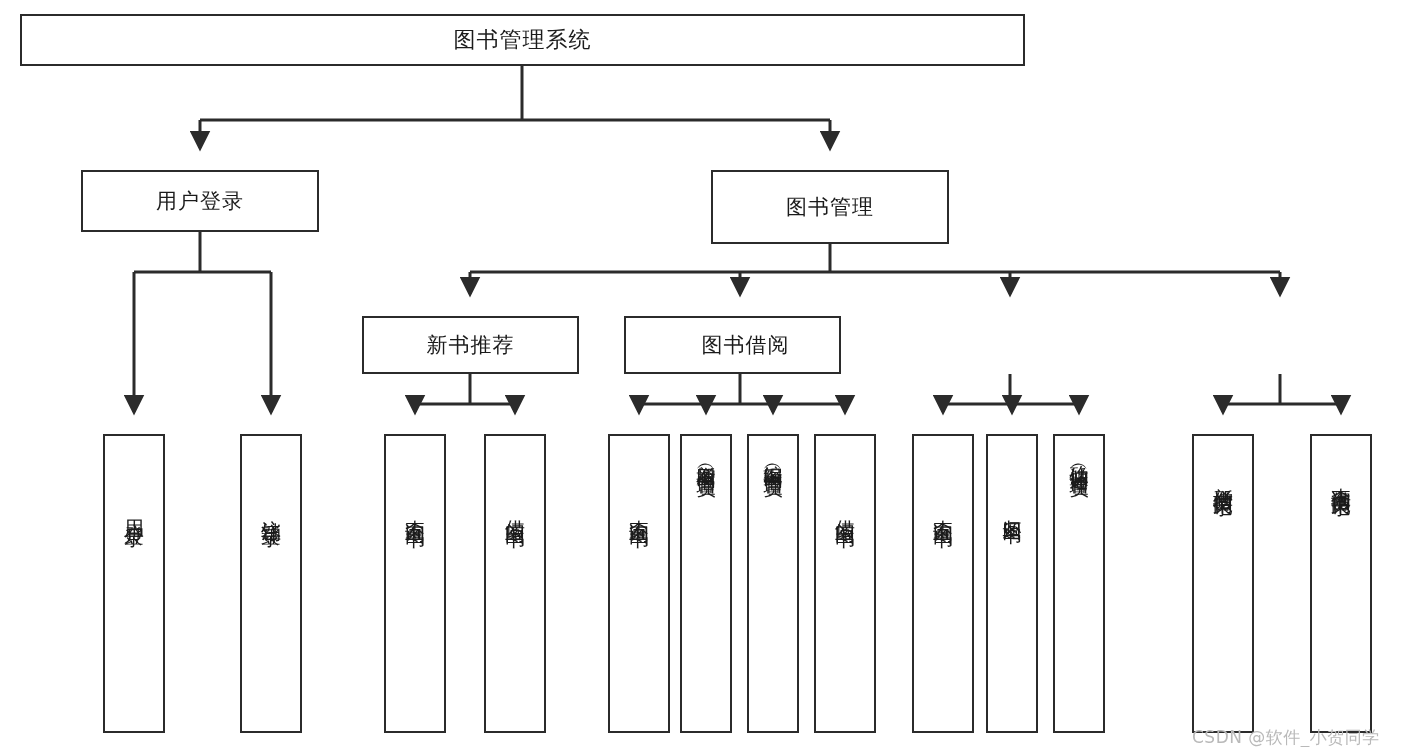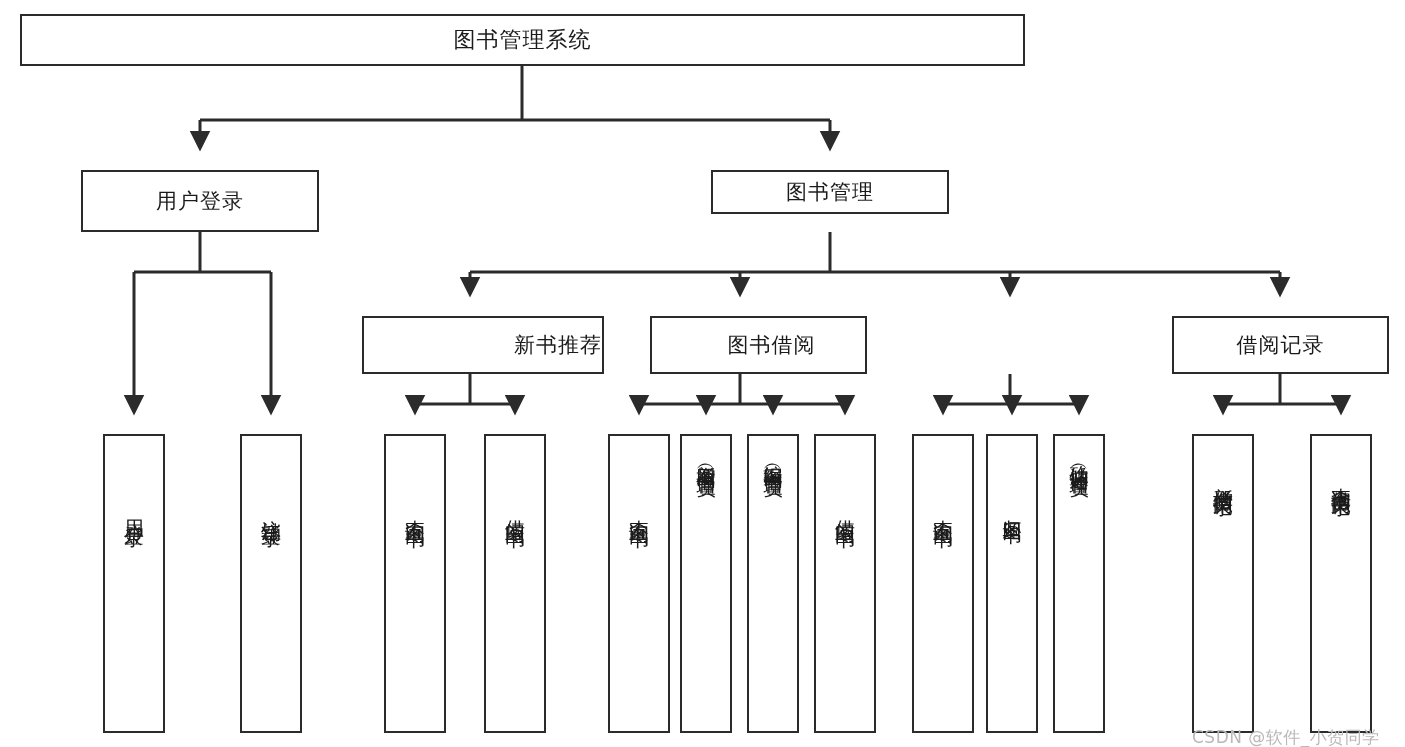--- a/index.html
+++ b/index.html
@@ -123,32 +123,29 @@
     </g>
   </svg>
 
   <div class="node root" style="left:20px; top:14px; width:1005px; height:52px;justify-content:center;">
     <span class="label">图书管理系统</span>
   </div>
 
   <div class="node" style="left:81px; top:170px; width:238px; height:62px;">
     <span class="label">用户登录</span>
   </div>
-  <div class="node" style="left:711px; top:170px; width:238px; height:44px;">
+  <div class="node" style="left:711px; top:170px; width:238px; height:74px;">
     <span class="label">图书管理</span>
   </div>
 
-  <div class="node" style="left:362px; top:316px; width:242px; height:58px;justify-content:flex-end;">
+  <div class="node" style="left:362px; top:316px; width:217px; height:58px;">
     <span class="label">新书推荐</span>
   </div>
-  <div class="node" style="left:650px; top:316px; width:217px; height:58px;padding-left:26px;">
+  <div class="node" style="left:624px; top:316px; width:217px; height:58px;padding-left:26px;">
     <span class="label">图书借阅</span>
-  </div>
-  <div class="node" style="left:1172px; top:316px; width:217px; height:58px;">
-    <span class="label">借阅记录</span>
   </div>
 
   <div class="node vert" style="left:103px; top:434px; width:62px; height:299px; padding-top:68px;">
     <span class="label">用户登录</span>
   </div>
   <div class="node vert" style="left:240px; top:434px; width:62px; height:299px; padding-top:68px;">
     <span class="label">注销登录</span>
   </div>
 
   <div class="node vert" style="left:384px; top:434px; width:62px; height:299px; padding-top:68px;">

